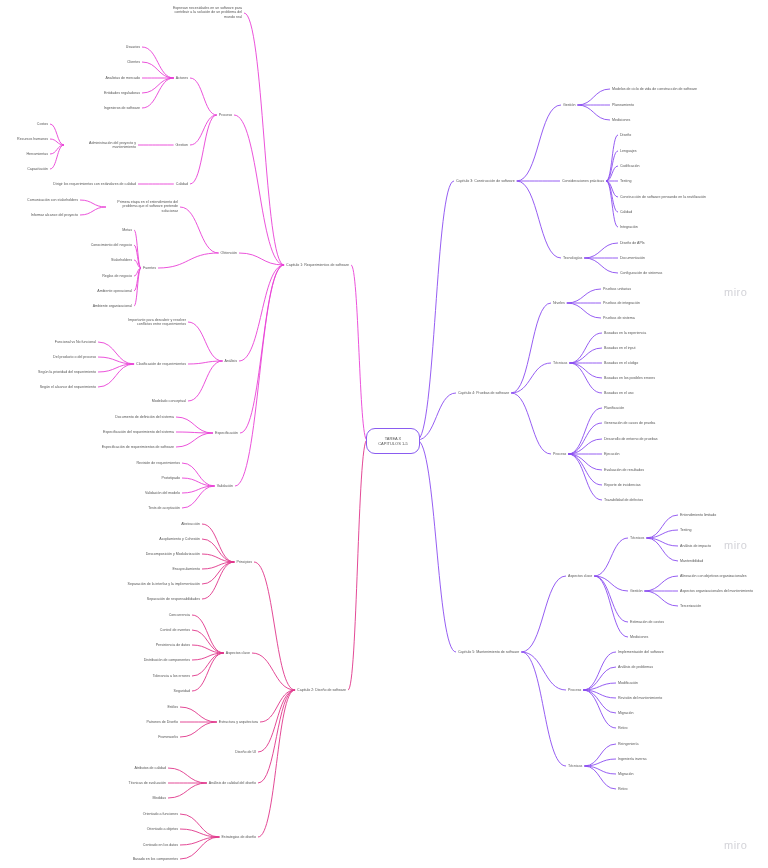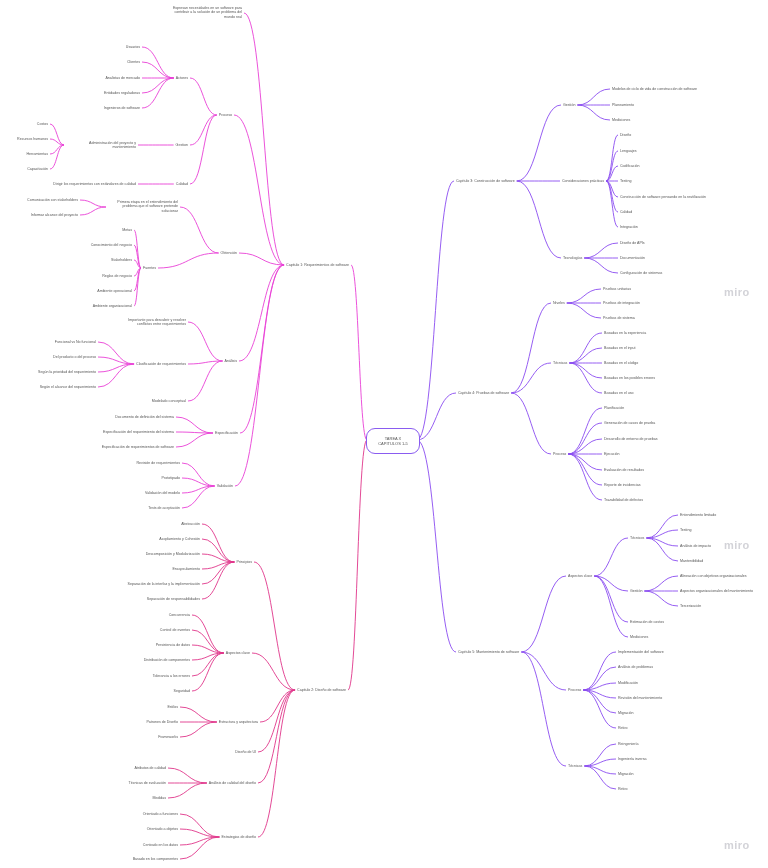--- a/index.html
+++ b/index.html
@@ -3,21 +3,21 @@
 <meta charset="utf-8">
 <style>
   html,body{margin:0;padding:0;background:#ffffff;}
   body{width:768px;height:868px;position:relative;overflow:hidden;font-family:"Liberation Sans",sans-serif;}
   #canvas{position:absolute;left:0;top:0;width:768px;height:868px;}
   svg#edges{position:absolute;left:0;top:0;width:768px;height:868px;}
   .node{position:absolute;font-size:3.6px;line-height:4.4px;color:#555;white-space:nowrap;transform:translateY(-50%);}
   .node.l{text-align:right;transform:translate(-100%,-50%);}
   .node.wrap{white-space:normal;width:70px;}
   .root{position:absolute;left:366px;top:428px;width:52px;height:24px;border:1.2px solid #8a5cf0;border-radius:9px;background:#fff;display:flex;flex-direction:column;align-items:center;justify-content:center;font-size:4px;line-height:5px;color:#555;}
-  .miro{position:absolute;font-size:11px;color:#d3d3d8;font-weight:bold;letter-spacing:0.5px;}
+  .miro{position:absolute;font-size:11px;color:#d3d3d8;font-weight:normal;letter-spacing:0.5px;}
 </style>
 </head>
 <body>
 
 <div id="canvas">
 <svg id="edges" xmlns="http://www.w3.org/2000/svg" fill="none" stroke-width="0.9">
       <path d="M367,440 C359,440 359,265 351,265" stroke="#e93fd6"></path>
       <path d="M284.0625,265 C264.03125,265 264.03125,13 244,13" stroke="#e93fd6"></path>
       <path d="M284.0625,265 C259.03125,265 259.03125,115 234,115" stroke="#e93fd6"></path>
       <path d="M216.8125,115 C203.40625,115 203.40625,78 190,78" stroke="#e93fd6"></path>

